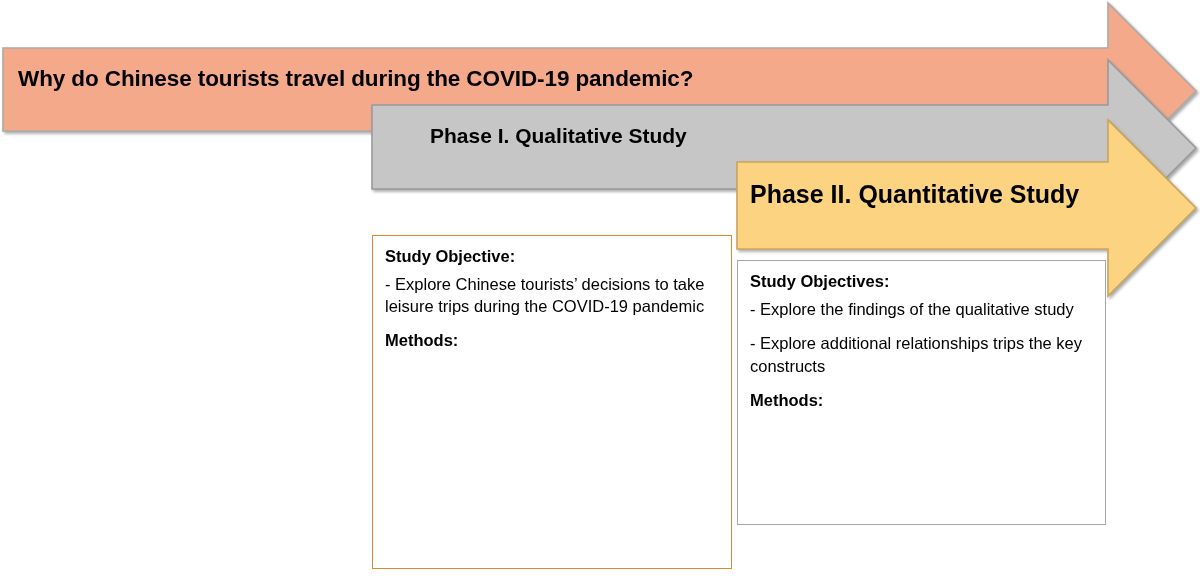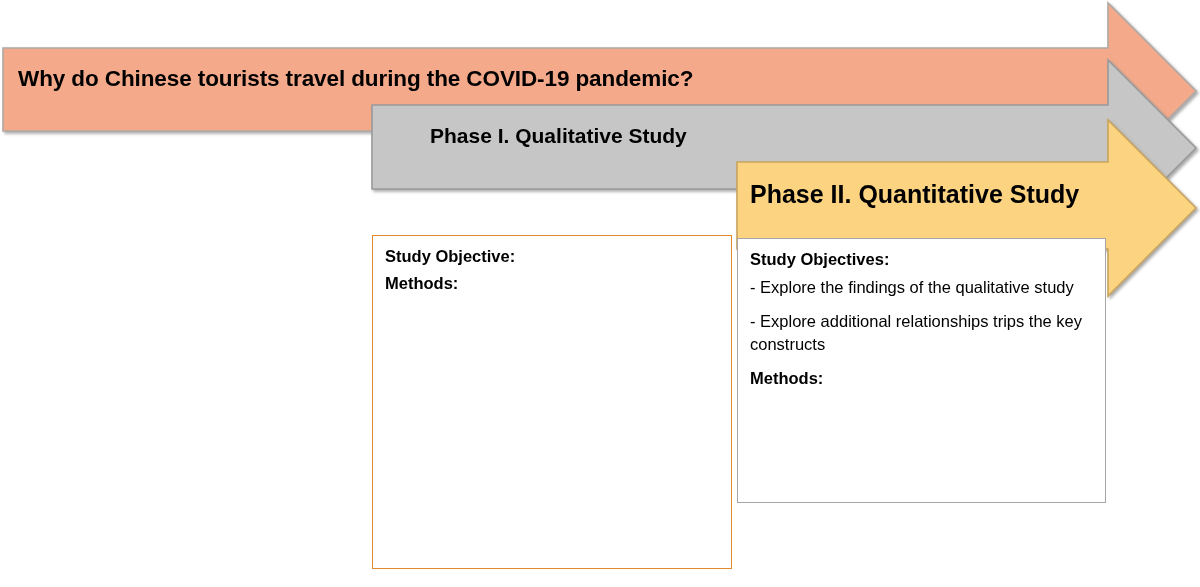--- a/index.html
+++ b/index.html
@@ -56,21 +56,21 @@
   #phase1-panel {
     left: 372px;
     top: 197px;
     width: 360px;
     height: 334px;
     border: 1.6px solid #E08A2E;
     margin-top: 38px;
   }
   #phase2-panel {
     left: 737px;
-    top: 238px;
+    top: 260px;
     width: 369px;
     height: 265px;
     border: 1.6px solid #A6A6A6;
   }
   .h-line {
     font-size: 16.5px;
     font-weight: bold;
     margin: 0 0 6px 0;
     line-height: 1.25;
   }
@@ -102,20 +102,21 @@
   </svg>
 
   <div class="arrow-label" id="title-label">Why do Chinese tourists travel during the COVID-19 pandemic?</div>
 
   <div class="arrow-label" id="phase1-label">Phase I. Qualitative Study</div>
 
   <div class="arrow-label" id="phase2-label">Phase II. Quantitative Study</div>
 
   <div class="panel" id="phase1-panel">
     <p class="h-line">Study Objective:</p>
+    <p class="b-line">- Explore Chinese tourists’ decisions to take leisure trips during the COVID-19 pandemic</p>
     <p class="h-line">Methods:</p>
   </div>
 
   <div class="panel" id="phase2-panel">
     <p class="h-line">Study Objectives:</p>
     <p class="b-line">- Explore the findings of the qualitative study</p>
     <p class="b-line">- Explore additional relationships trips the key constructs</p>
     <p class="h-line">Methods:</p>
   </div>
 

